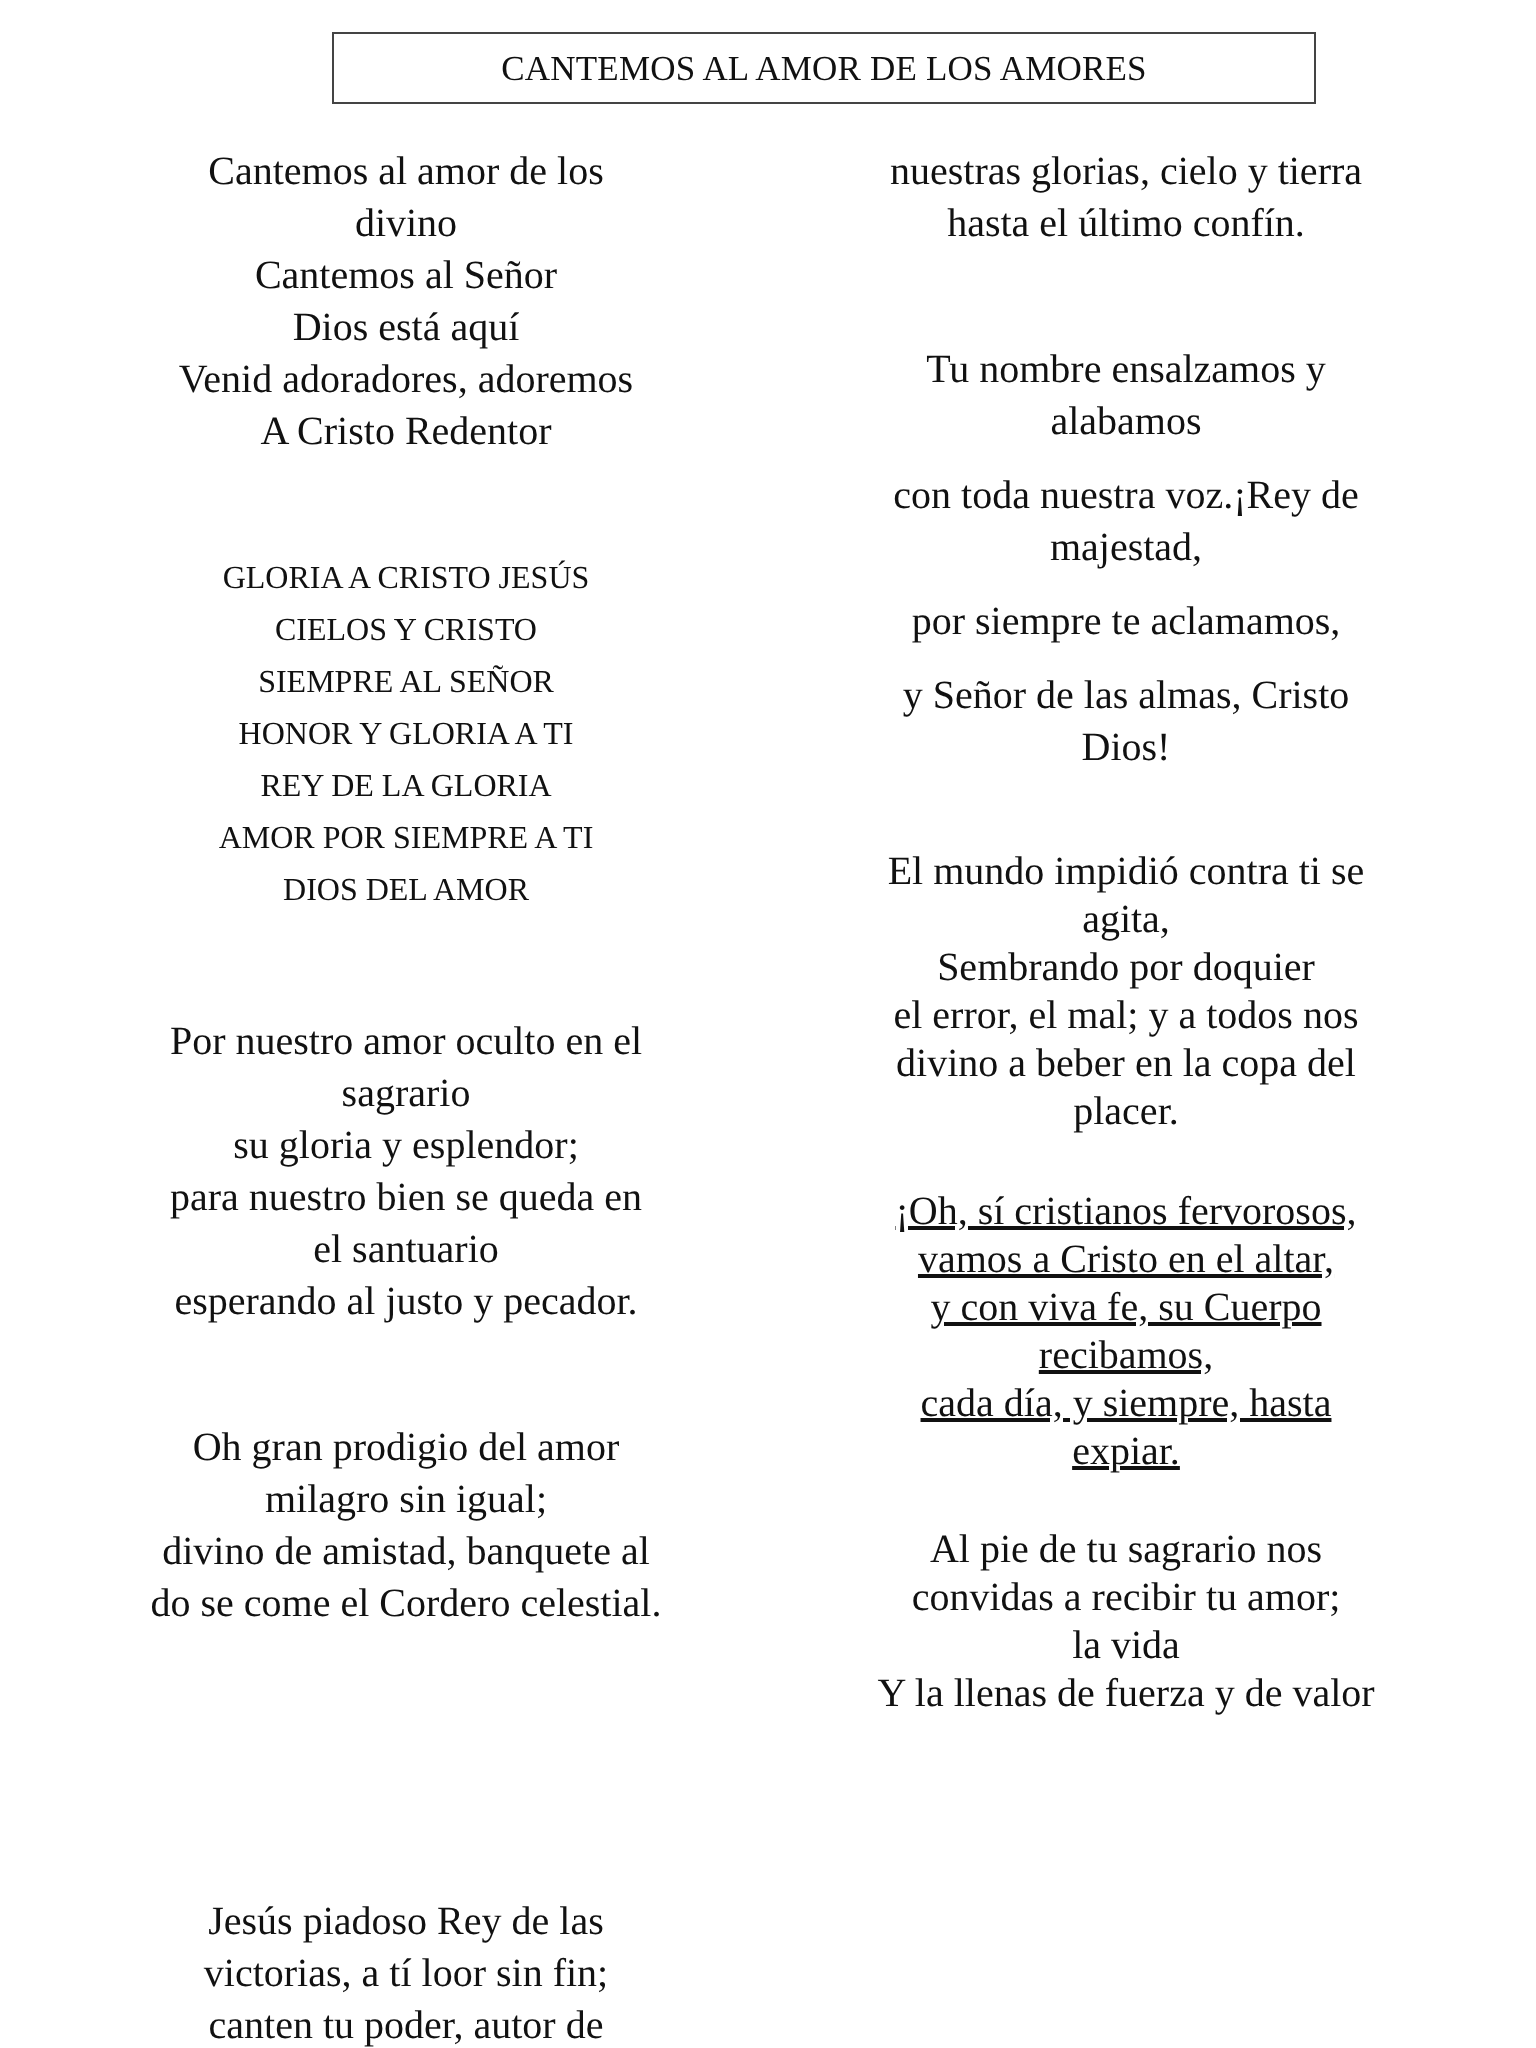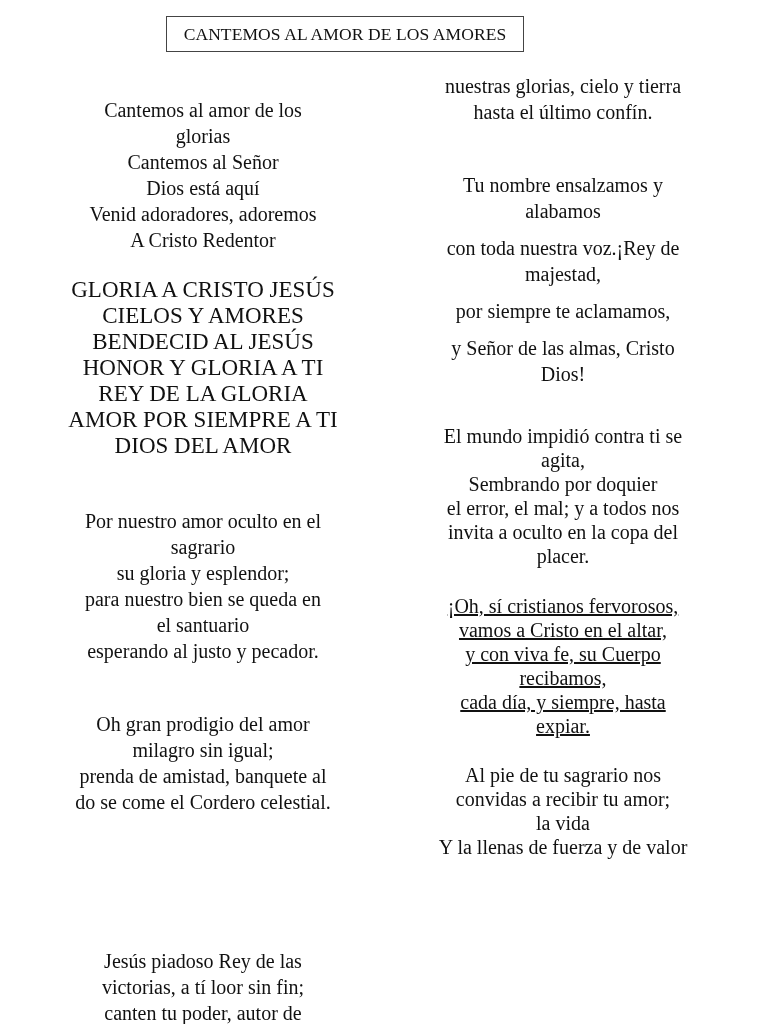--- a/index.html
+++ b/index.html
@@ -12,21 +12,21 @@
       height: 1024px;
       position: relative;
       overflow: hidden;
       font-family: "Liberation Serif", "DejaVu Serif", serif;
       color: #111111;
     }
     .title-box {
       position: absolute;
       left: 166px;
       top: 16px;
-      width: 358px;
+      width: 492px;
       height: 36px;
       border: 1.5px solid #444444;
       box-sizing: border-box;
       display: flex;
       align-items: center;
       justify-content: center;
       font-size: 17.5px;
       letter-spacing: 0.1px;
     }
     .stanza {
@@ -35,61 +35,61 @@
       font-size: 20px;
     }
     .stanza .line {
       display: block;
       white-space: nowrap;
     }
     .col-left { left: 28px; width: 350px; }
     .col-right { left: 388px; width: 350px; }
     .lh26 .line { line-height: 26px; height: 26px; }
     .lh24 .line { line-height: 24px; height: 24px; }
-    .caps { font-size: 23px; }
+    .caps { font-size: 16px; }
   </style>
 </head>
 <body>
 
 <div class="title-box">
   <span>CANTEMOS AL AMOR DE LOS AMORES</span>
 </div>
 
-<div class="stanza col-left lh26" style="top:73px;margin-top:24px;">
+<div class="stanza col-left lh26" style="top:73px;">
   <span class="line">Cantemos al amor de los</span>
-  <span class="line">glorias</span>
+  <span class="line">divino</span>
   <span class="line">Cantemos al Señor</span>
   <span class="line">Dios está aquí</span>
   <span class="line">Venid adoradores, adoremos</span>
   <span class="line">A Cristo Redentor</span>
 </div>
 
 <div class="stanza col-left lh26 caps" style="top:277px;">
   <span class="line">GLORIA A CRISTO JESÚS</span>
-  <span class="line">CIELOS Y AMORES</span>
-  <span class="line">BENDECID AL JESÚS</span>
+  <span class="line">CIELOS Y CRISTO</span>
+  <span class="line">SIEMPRE AL SEÑOR</span>
   <span class="line">HONOR Y GLORIA A TI</span>
   <span class="line">REY DE LA GLORIA</span>
   <span class="line">AMOR POR SIEMPRE A TI</span>
   <span class="line">DIOS DEL AMOR</span>
 </div>
 
 <div class="stanza col-left lh26" style="top:508px;">
   <span class="line">Por nuestro amor oculto en el</span>
   <span class="line">sagrario</span>
   <span class="line">su gloria y esplendor;</span>
   <span class="line">para nuestro bien se queda en</span>
   <span class="line">el santuario</span>
   <span class="line">esperando al justo y pecador.</span>
 </div>
 
 <div class="stanza col-left lh26" style="top:711px;">
   <span class="line">Oh gran prodigio del amor</span>
   <span class="line">milagro sin igual;</span>
-  <span class="line">prenda de amistad, banquete al</span>
+  <span class="line">divino de amistad, banquete al</span>
   <span class="line">do se come el Cordero celestial.</span>
 </div>
 
 <div class="stanza col-left lh26" style="top:948px;">
   <span class="line">Jesús piadoso Rey de las</span>
   <span class="line">victorias, a tí loor sin fin;</span>
   <span class="line">canten tu poder, autor de</span>
 </div>
 
 <div class="stanza col-right lh26" style="top:73px;">
@@ -114,21 +114,21 @@
 <div class="stanza col-right lh26" style="top:335px;text-align:center;">
   <span class="line">y Señor de las almas, Cristo</span>
   <span class="line">Dios!</span>
 </div>
 
 <div class="stanza col-right lh24" style="top:424px;">
   <span class="line">El mundo impidió contra ti se</span>
   <span class="line">agita,</span>
   <span class="line">Sembrando por doquier</span>
   <span class="line">el error, el mal; y a todos nos</span>
-  <span class="line">invita a oculto en la copa del</span>
+  <span class="line">divino a beber en la copa del</span>
   <span class="line">placer.</span>
 </div>
 
 <div class="stanza col-right lh24" style="top:594px;text-decoration:underline;">
   <span class="line">¡Oh, sí cristianos fervorosos,</span>
   <span class="line">vamos a Cristo en el altar,</span>
   <span class="line">y con viva fe, su Cuerpo</span>
   <span class="line">recibamos,</span>
   <span class="line">cada día, y siempre, hasta</span>
   <span class="line">expiar.</span>

